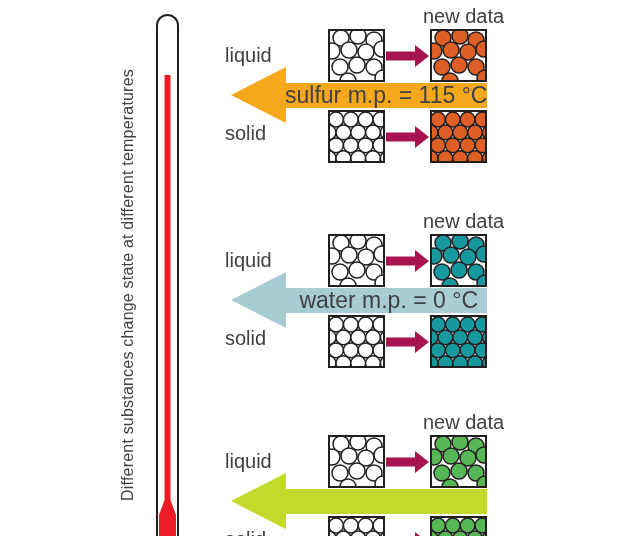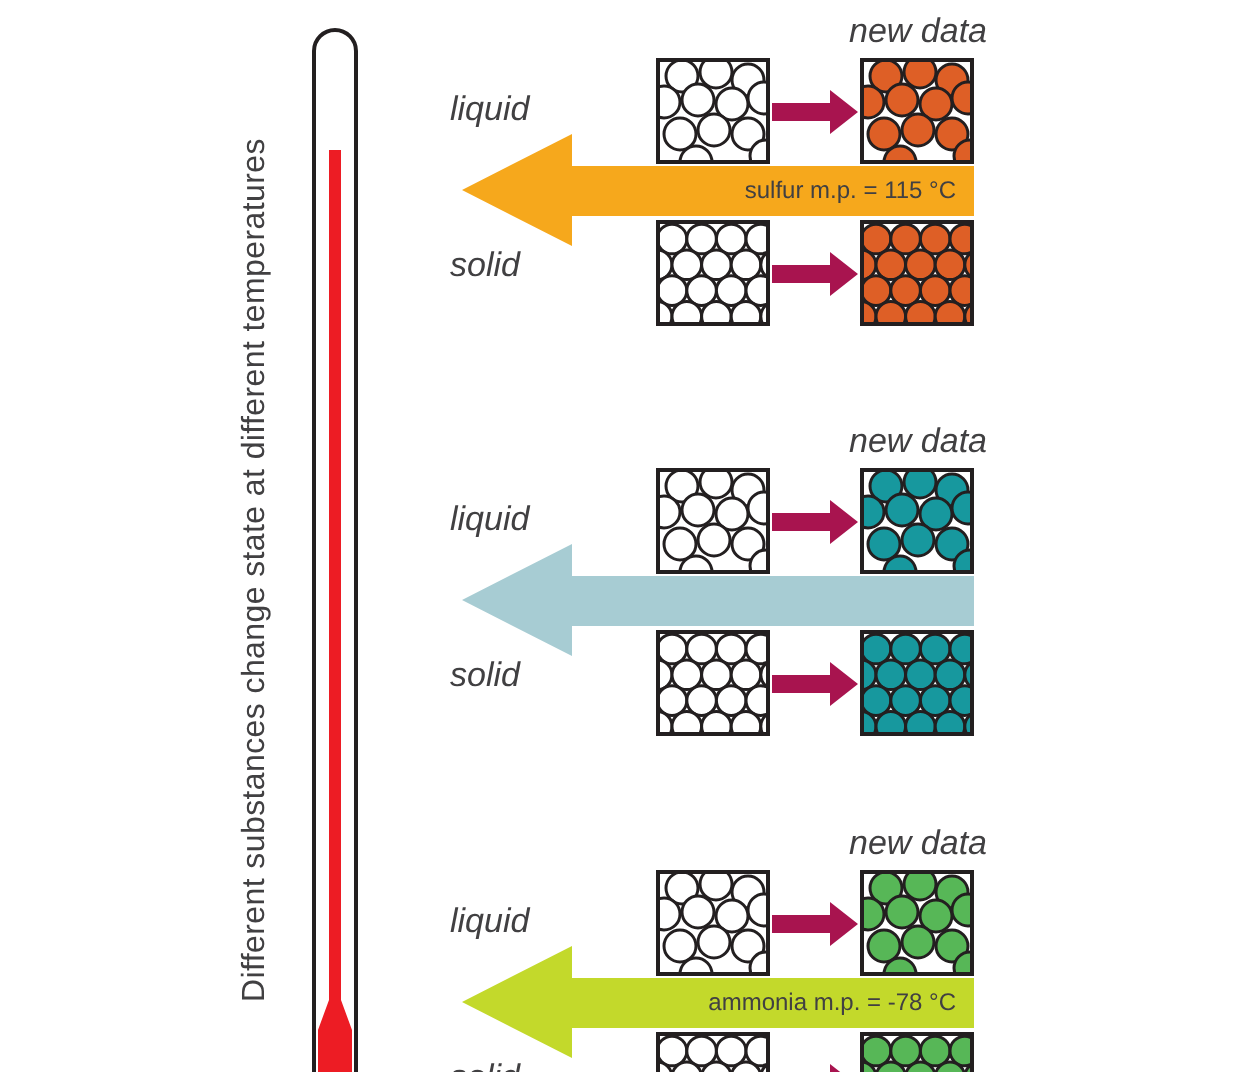--- a/index.html
+++ b/index.html
@@ -8,33 +8,33 @@
     font-family:"Liberation Sans",sans-serif;color:#414042;
   }
   .vcaption{
     position:absolute;left:-95px;top:274px;width:450px;height:22px;
     transform:rotate(-90deg);text-align:center;font-size:16px;letter-spacing:.2px;
     white-space:nowrap;
   }
   .thermo{position:absolute;left:147px;top:8px;}
   .section{position:absolute;left:225px;width:266px;height:170px;}
   .section > *{position:absolute;}
-  .txt{font-size:17px;line-height:18px;white-space:nowrap;font-style:italic;}
+  .txt{font-size:20px;line-height:18px;white-space:nowrap;}
   .newdata{left:198px;top:1px;width:72px;text-align:center;}
   .lbl-liquid{left:0;top:40px;width:97px;text-align:left;}
   .lbl-solid{left:0;top:118px;width:97px;text-align:left;}
   .box-liquid{left:103px;top:23px;}
   .box-newliquid{left:205px;top:23px;}
   .box-solid{left:103px;top:104px;}
   .box-newsolid{left:205px;top:104px;}
   .arr-liquid{left:161px;top:38px;}
   .arr-solid{left:161px;top:119px;}
   .bigarrow{left:1px;top:55px;}
   .mplabel{left:60px;top:77px;width:193px;height:22px;line-height:25px;
-    text-align:right;font-size:12px;white-space:nowrap;}
+    text-align:right;font-size:23px;white-space:nowrap;}
   svg{display:block;}
 </style>
 </head>
 <body>
 
 <div class="stage" style="color: rgb(65, 64, 66);">
 
   <div class="vcaption">Different substances change state at different temperatures</div>
 
   <svg class="thermo" width="42" height="528" viewBox="0 0 42 528">
@@ -183,20 +183,21 @@
           <circle cx="20" cy="52" r="8" fill="#17989e" stroke="#231f20" stroke-width="1.5"></circle>
           <circle cx="55" cy="49" r="8" fill="#17989e" stroke="#231f20" stroke-width="1.5"></circle>
     <rect x="1" y="1" width="55" height="51" fill="none" stroke="#231f20" stroke-width="2"></rect>
         </svg>
       </div>
     <div class="pb bigarrow">
         <svg width="262" height="68" viewBox="0 0 262 68">
     <polygon points="261,22 60,22 60,6 5,34 60,62 60,47 261,47" fill="#a7ccd3"></polygon>
         </svg>
       </div>
+    <div class="mplabel">water m.p. = 0 °C</div>
     <div class="txt lbl-solid">solid</div>
     <div class="pb box-solid">
         <svg width="57" height="53" viewBox="0 0 57 53">
           <circle cx="8" cy="9.5" r="7.4" fill="#ffffff" stroke="#231f20" stroke-width="1.5"></circle>
           <circle cx="22.8" cy="9.5" r="7.4" fill="#ffffff" stroke="#231f20" stroke-width="1.5"></circle>
           <circle cx="37.6" cy="9.5" r="7.4" fill="#ffffff" stroke="#231f20" stroke-width="1.5"></circle>
           <circle cx="52.4" cy="9.5" r="7.4" fill="#ffffff" stroke="#231f20" stroke-width="1.5"></circle>
           <circle cx="0.6" cy="22.4" r="7.4" fill="#ffffff" stroke="#231f20" stroke-width="1.5"></circle>
           <circle cx="15.4" cy="22.4" r="7.4" fill="#ffffff" stroke="#231f20" stroke-width="1.5"></circle>
           <circle cx="30.2" cy="22.4" r="7.4" fill="#ffffff" stroke="#231f20" stroke-width="1.5"></circle>
@@ -283,21 +284,20 @@
           <circle cx="20" cy="52" r="8" fill="#57b757" stroke="#231f20" stroke-width="1.5"></circle>
           <circle cx="55" cy="49" r="8" fill="#57b757" stroke="#231f20" stroke-width="1.5"></circle>
     <rect x="1" y="1" width="55" height="51" fill="none" stroke="#231f20" stroke-width="2"></rect>
         </svg>
       </div>
     <div class="pb bigarrow">
         <svg width="262" height="68" viewBox="0 0 262 68">
     <polygon points="261,22 60,22 60,6 5,34 60,62 60,47 261,47" fill="#c3d92b"></polygon>
         </svg>
       </div>
-    <div class="mplabel">ammonia m.p. = -78 °C</div>
     <div class="txt lbl-solid">solid</div>
     <div class="pb box-solid">
         <svg width="57" height="53" viewBox="0 0 57 53">
           <circle cx="8" cy="9.5" r="7.4" fill="#ffffff" stroke="#231f20" stroke-width="1.5"></circle>
           <circle cx="22.8" cy="9.5" r="7.4" fill="#ffffff" stroke="#231f20" stroke-width="1.5"></circle>
           <circle cx="37.6" cy="9.5" r="7.4" fill="#ffffff" stroke="#231f20" stroke-width="1.5"></circle>
           <circle cx="52.4" cy="9.5" r="7.4" fill="#ffffff" stroke="#231f20" stroke-width="1.5"></circle>
           <circle cx="0.6" cy="22.4" r="7.4" fill="#ffffff" stroke="#231f20" stroke-width="1.5"></circle>
           <circle cx="15.4" cy="22.4" r="7.4" fill="#ffffff" stroke="#231f20" stroke-width="1.5"></circle>
           <circle cx="30.2" cy="22.4" r="7.4" fill="#ffffff" stroke="#231f20" stroke-width="1.5"></circle>

